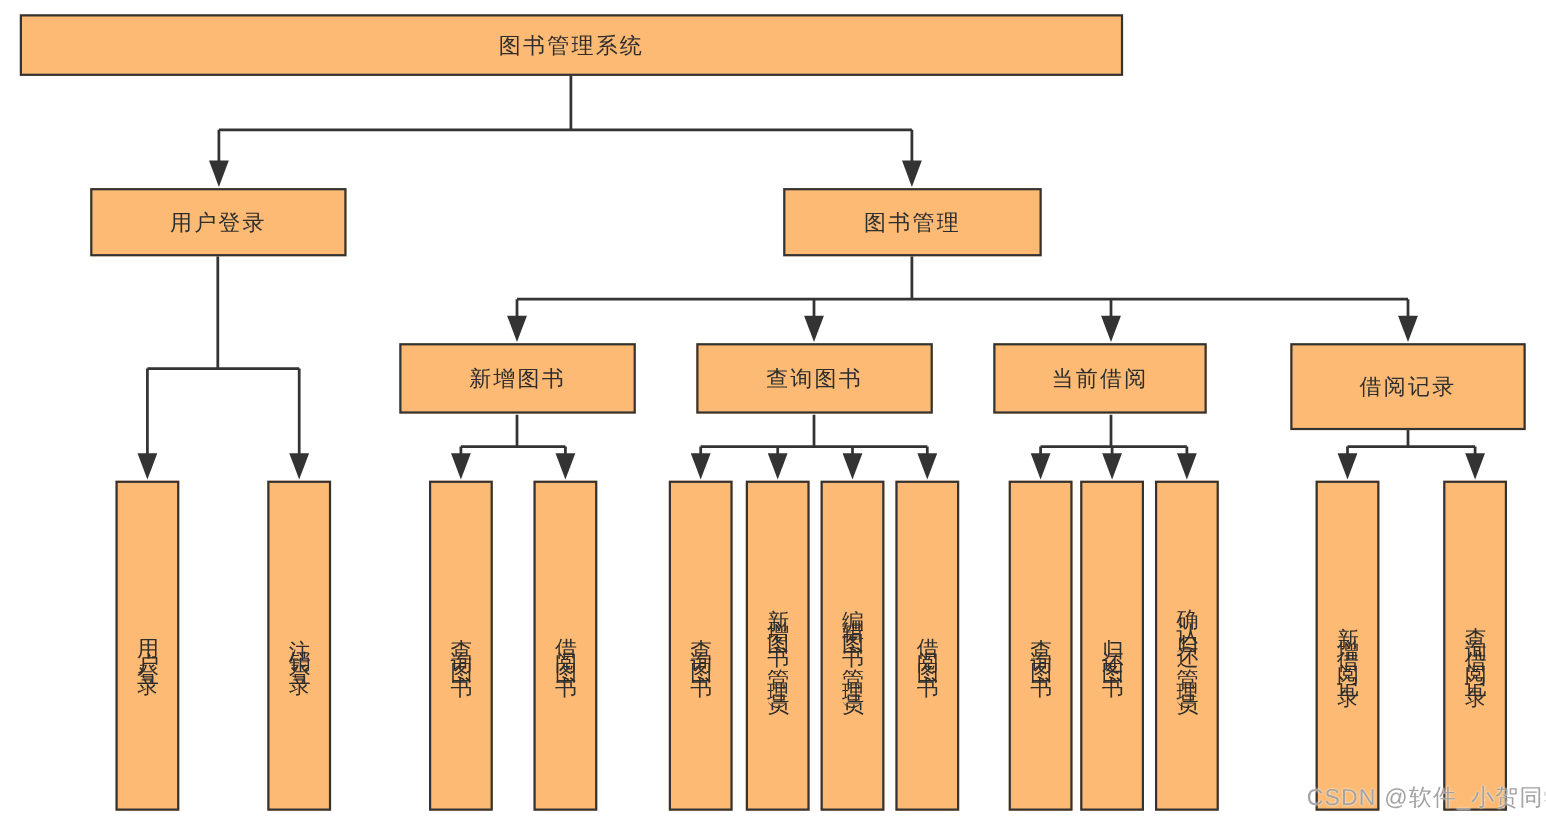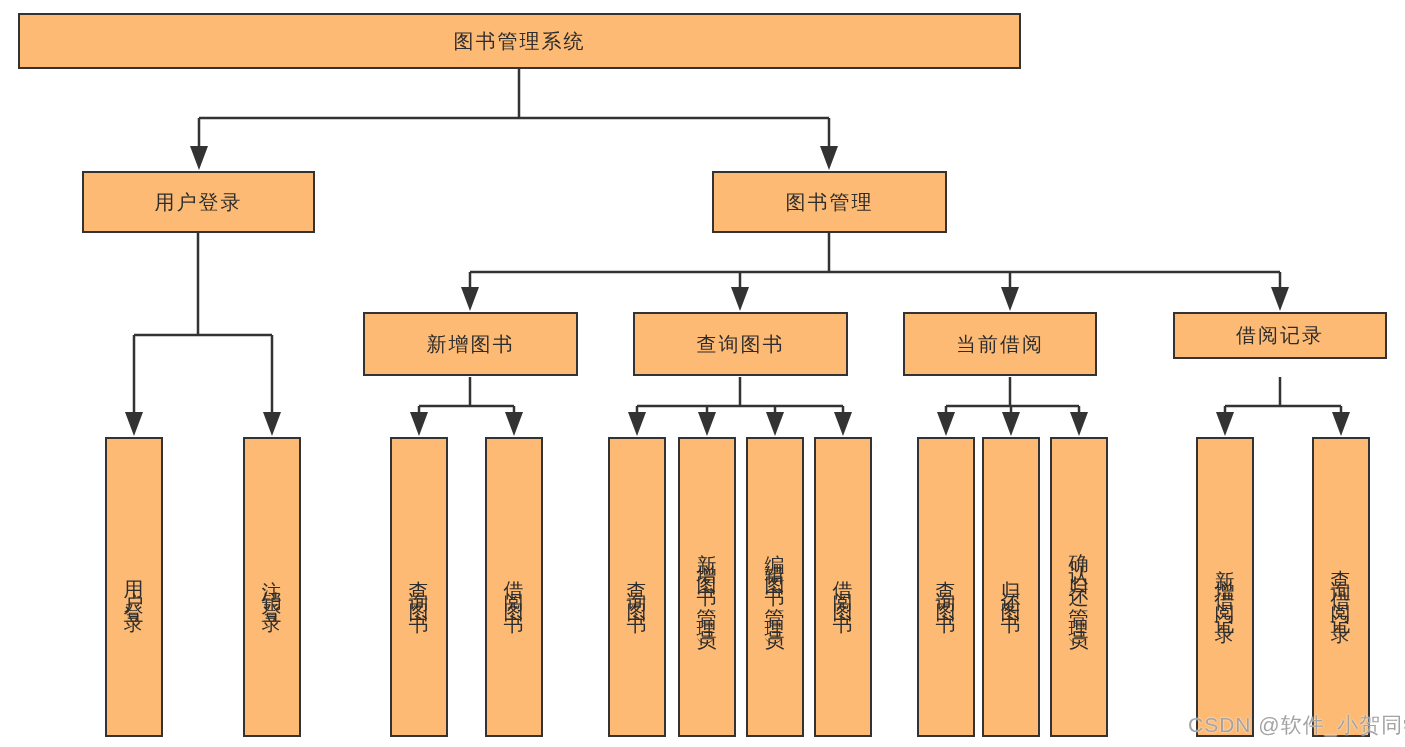--- a/index.html
+++ b/index.html
@@ -130,21 +130,21 @@
 
   <div class="node h" style="left:363px; top:312px; width:215px; height:64px;">
     <span>新增图书</span>
   </div>
   <div class="node h" style="left:633px; top:312px; width:215px; height:64px;">
     <span>查询图书</span>
   </div>
   <div class="node h" style="left:903px; top:312px; width:194px; height:64px;">
     <span>当前借阅</span>
   </div>
-  <div class="node h" style="left:1173px; top:312px; width:214px; height:47px;text-align:center;">
+  <div class="node h" style="left:1173px; top:312px; width:214px; height:79px;text-align:center;">
     <span>借阅记录</span>
   </div>
 
   <div class="node v" style="left:105px;">
     <span class="vtxt">用户登录</span>
   </div>
   <div class="node v" style="left:243px;">
     <span class="vtxt">注销登录</span>
   </div>
 

